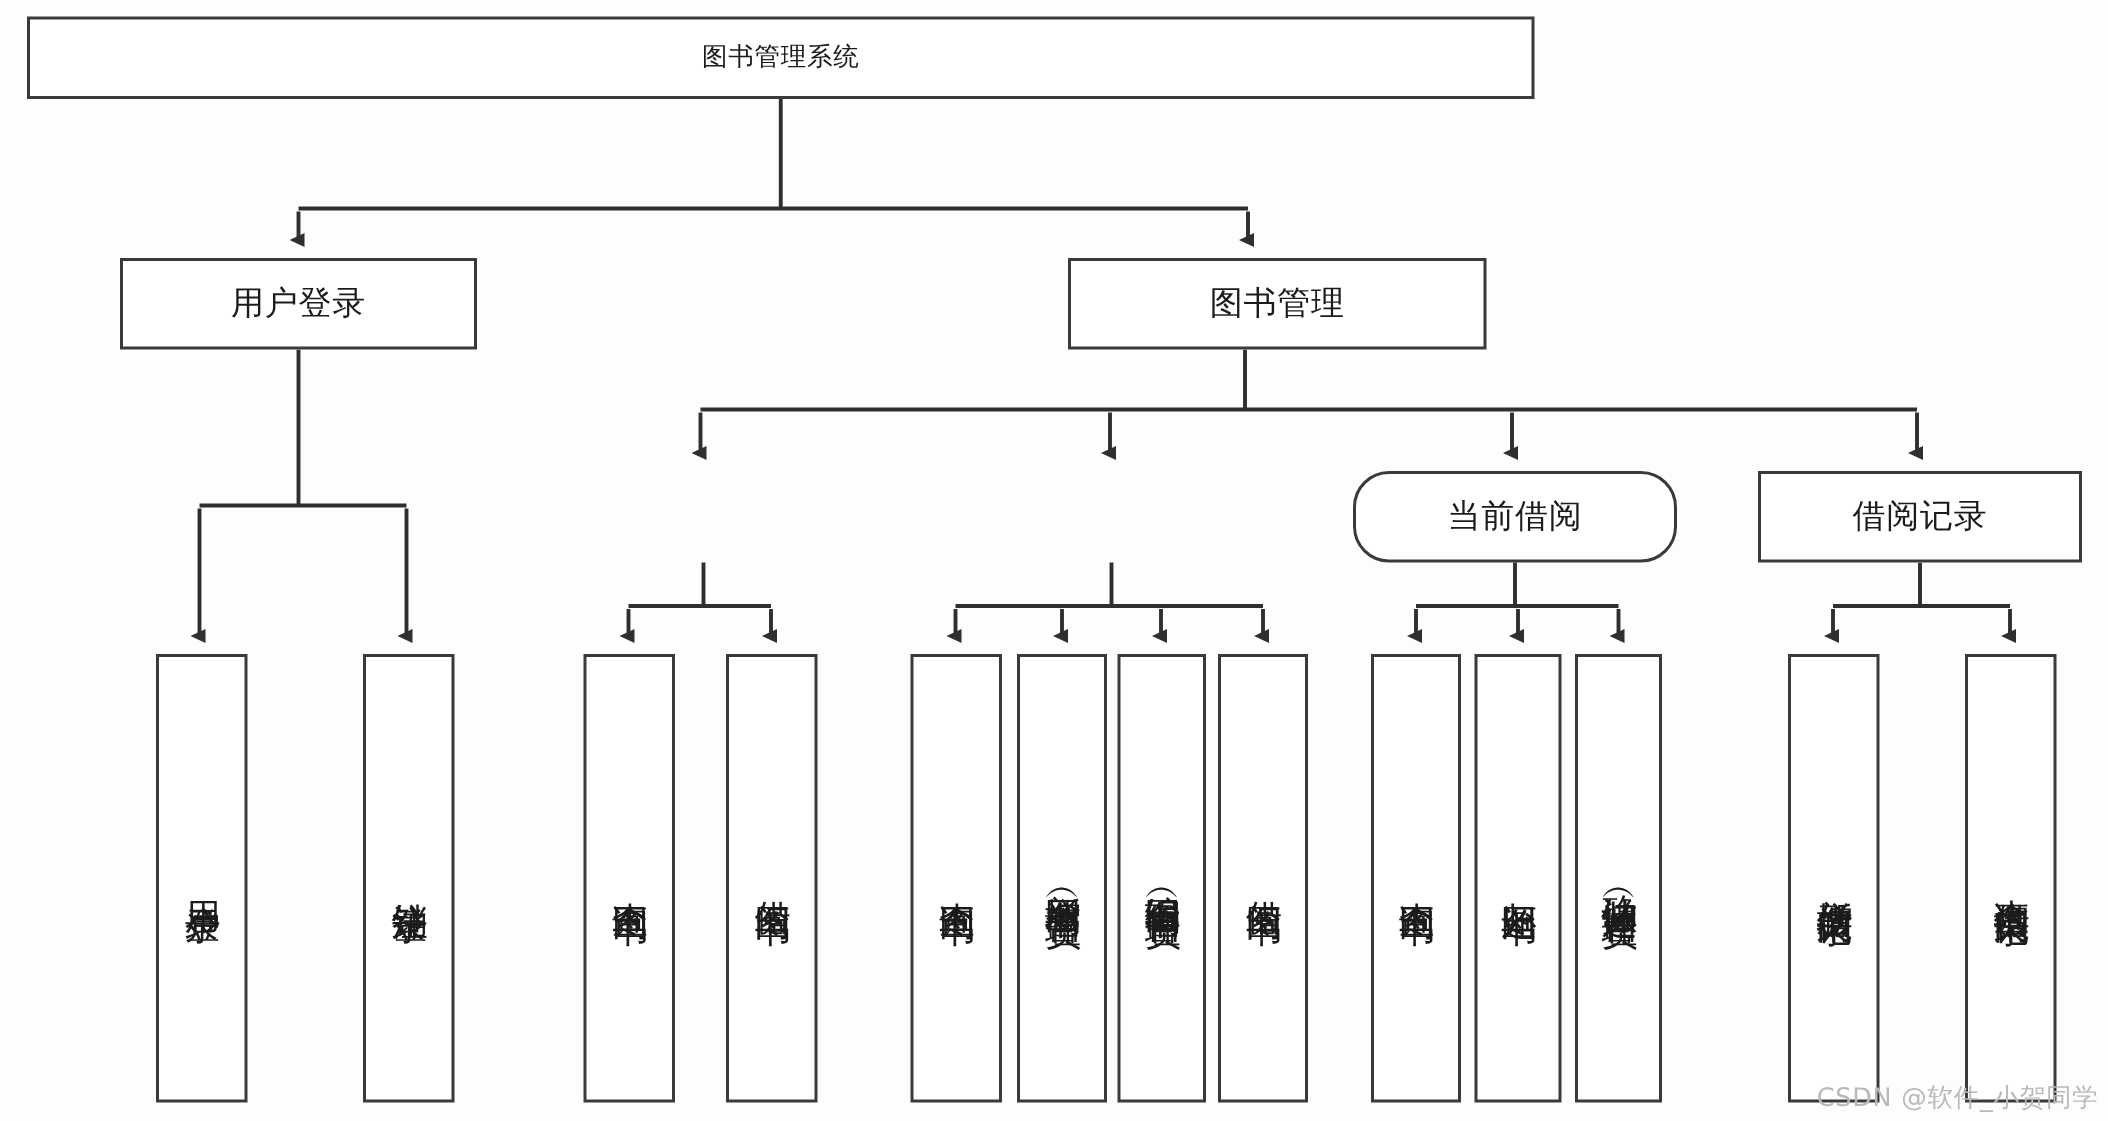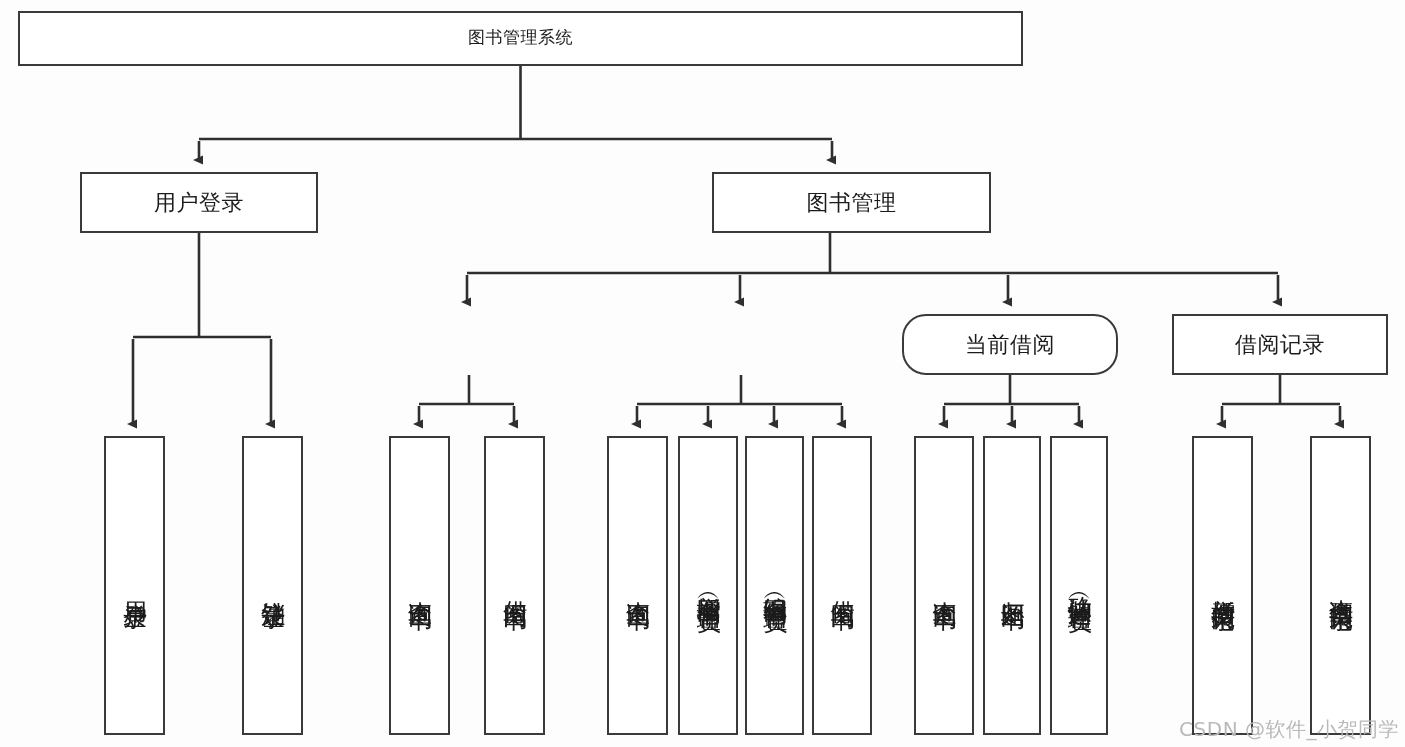--- a/index.html
+++ b/index.html
@@ -43,21 +43,21 @@
     line-height:1.22;
     letter-spacing:2px;
     writing-mode:vertical-rl;
     text-orientation:upright;
     white-space:nowrap;
   }
 
   #watermark{
     position:absolute;
     right:6px;bottom:4px;
-    font-size:20px;
+    font-size:17px;
     color:#b9b9b9;
     letter-spacing:0.5px;
     z-index:5;
     white-space:nowrap;
   }
 </style>
 </head>
 <body>
 
 <div id="canvas">

